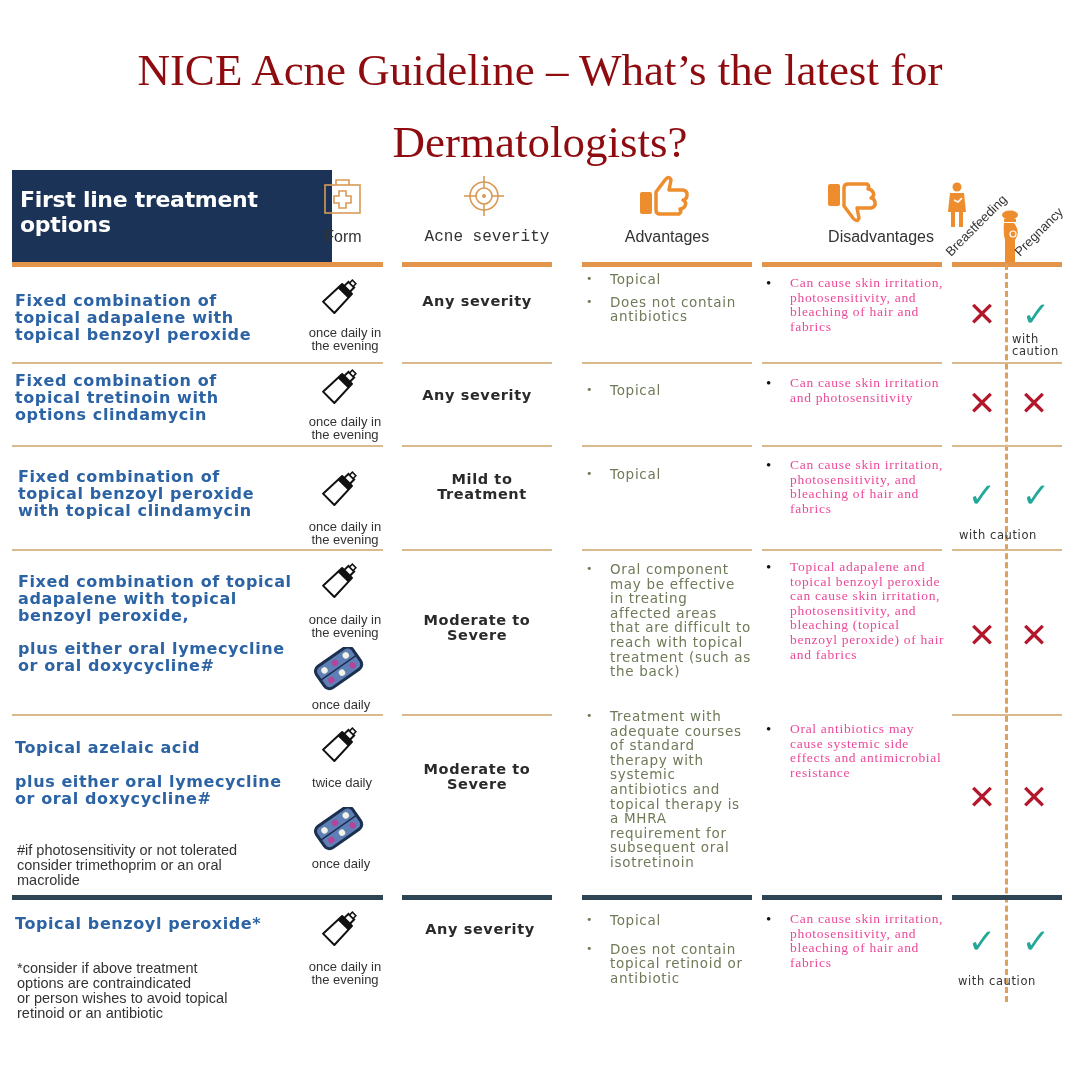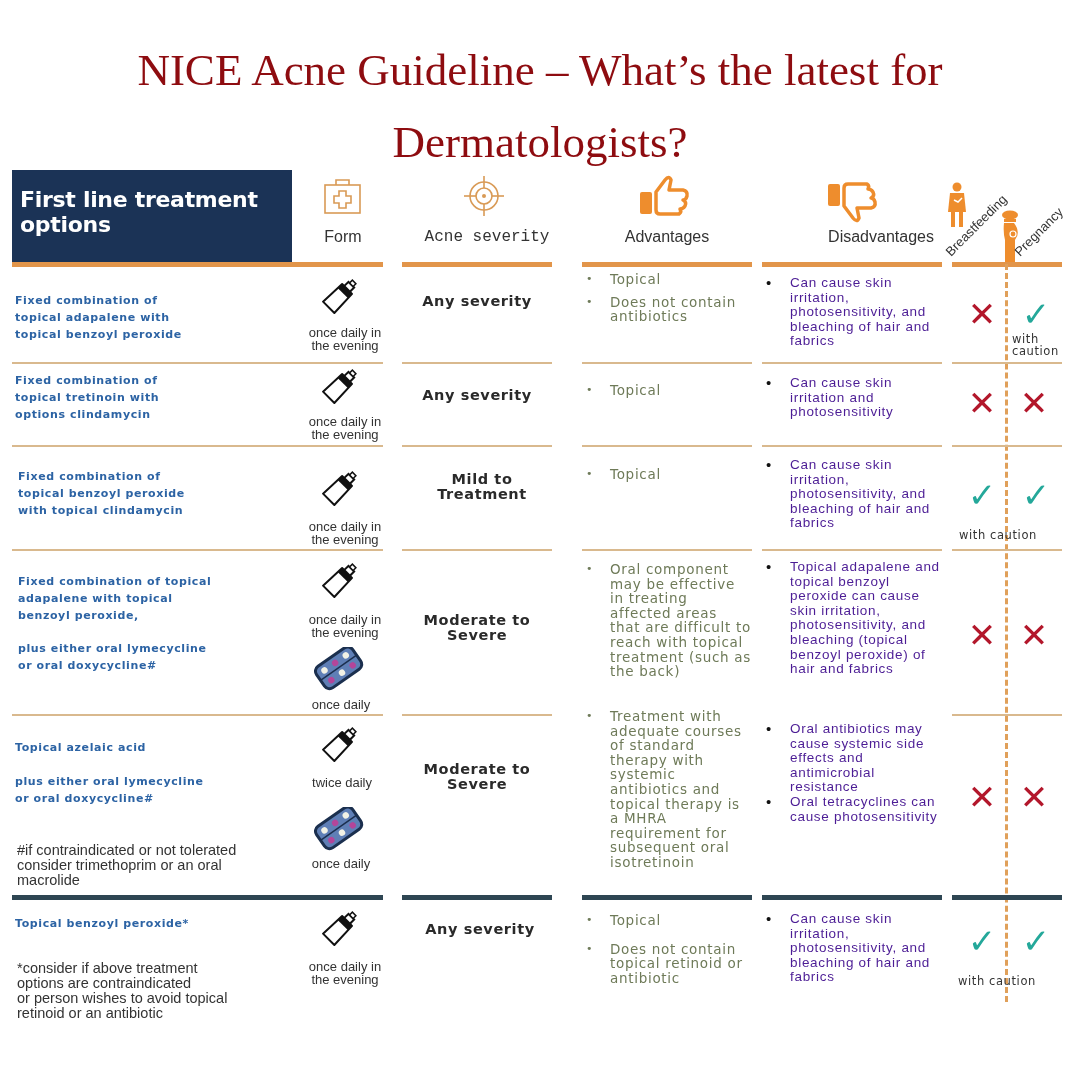--- a/index.html
+++ b/index.html
@@ -1,30 +1,30 @@
 <!DOCTYPE html>
 <html><head>
 <meta charset="utf-8">
 <style>
   html, body { margin:0; padding:0; }
   body { width:1080px; height:1080px; background:#ffffff; position:relative; overflow:hidden; font-family:"DejaVu Sans", sans-serif; }
   .abs { position:absolute; }
   .title { left:0; width:1080px; text-align:center; font-family:"Liberation Serif", "DejaVu Serif", serif; color:#8e0c10; font-size:45px; line-height:60px; }
-  .hdr-box { left:12px; top:170px; width:280px; height:92px; background:#1b3356; color:#fff; }
+  .hdr-box { left:12px; top:170px; width:320px; height:92px; background:#1b3356; color:#fff; }
   .hdr-box span { position:absolute; left:8px; top:17px; font-family:"DejaVu Sans", sans-serif; font-weight:bold; font-size:22px; line-height:25px; letter-spacing:-0.3px; }
   .col-h { font-family:"Liberation Sans", sans-serif; color:#333; font-size:16px; text-align:center; }
   .rule { height:5px; background:#e2954a; }
   .rule-thin { height:2px; background:#d9b98e; }
   .rule-dark { height:5px; background:#2e4653; }
-  .drug { font-family:"DejaVu Sans", sans-serif; font-weight:bold; color:#2c63a4; font-size:11px; line-height:17px; letter-spacing:0.6px; }
+  .drug { font-family:"DejaVu Sans", sans-serif; font-weight:bold; color:#2c63a4; font-size:16px; line-height:17px; letter-spacing:0.6px; }
   .note { font-family:"Liberation Sans", sans-serif; color:#333; font-size:14.5px; line-height:15px; }
   .freq { font-family:"Liberation Sans", sans-serif; color:#333; font-size:13px; line-height:13px; text-align:center; width:90px; }
   .sev { font-family:"DejaVu Sans", sans-serif; font-weight:bold; color:#2a2a2a; font-size:14.5px; line-height:15px; letter-spacing:0.6px; text-align:center; width:150px; }
   .adv { font-family:"DejaVu Sans", sans-serif; color:#6e7a58; font-size:13.5px; line-height:14.6px; letter-spacing:0.7px; }
-  .dis { font-family:Liberation Sans, sans-serif; color:#4c1d95; font-size:13.5px; line-height:14.6px; letter-spacing:0.7px; }
+  .dis { font-family:Liberation Serif, serif; color:#ec4899; font-size:13.5px; line-height:14.6px; letter-spacing:0.7px; }
   .bl { position:relative; padding-left:28px; }
   .bl::before { content:"•"; position:absolute; left:4px; top:0; }
   .dis .bl::before { color:#111; font-size:15px; }
   .adv .bl::before { color:#6e7a58; font-size:11px; }
   .mark { font-family:"DejaVu Sans", sans-serif; font-weight:bold; font-size:34px; line-height:34px; text-align:center; width:40px; }
   .x { color:#b3172b; }
   .ok { color:#24a89a; }
   .caution { font-family:"DejaVu Sans", sans-serif; color:#333; font-size:11.5px; line-height:12px; letter-spacing:0.6px; }
   .dash { left:1005px; top:264px; width:0; height:738px; border-left:3px dashed #e0a05a; }
   .rot { font-family:"Liberation Sans", sans-serif; color:#333; font-size:13px; transform-origin:left bottom; transform:rotate(-45deg); white-space:nowrap; }
@@ -250,42 +250,41 @@
 </div>
 <div class="abs mark x" style="left:962px; top:618px;">✕</div>
 <div class="abs mark x" style="left:1014px; top:618px;">✕</div>
 
 <div class="abs drug" style="left:15px; top:739px;">Topical azelaic acid</div>
 <div class="abs drug" style="left:15px; top:773px;">
   <div>plus either oral lymecycline</div>
     <div>or oral doxycycline#</div>
 </div>
 <div class="abs note" style="left:17px; top:843px;">
-  <div>#if contraindicated or not tolerated</div>
+  <div>#if photosensitivity or not tolerated</div>
     <div>consider trimethoprim or an oral</div>
     <div>macrolide</div>
 </div>
 <svg class="abs" style="left:320px; top:722px;" width="40" height="44" viewBox="0 0 40 44">
     <use href="#tube"></use>
   </svg>
 <div class="abs freq" style="left:297px; top:776px;">twice daily</div>
 <svg class="abs" style="left:313px; top:807px;" width="52" height="46" viewBox="0 0 52 46">
     <use href="#blister"></use>
   </svg>
 <div class="abs freq" style="left:296px; top:857px;">once daily</div>
 <div class="abs sev" style="left:402px; top:762px;">
     <div>Moderate to</div>
     <div>Severe</div>
   </div>
 <div class="abs adv" style="left:582px; top:709px; width:170px;">
   <div class="bl">Treatment with adequate courses of standard therapy with systemic antibiotics and topical therapy is a MHRA requirement for subsequent oral isotretinoin</div>
 </div>
 <div class="abs dis" style="left:762px; top:722px; width:185px;">
   <div class="bl">Oral antibiotics may cause systemic side effects and antimicrobial resistance</div>
-  <div class="bl">Oral tetracyclines can cause photosensitivity</div>
 </div>
 <div class="abs mark x" style="left:962px; top:780px;">✕</div>
 <div class="abs mark x" style="left:1014px; top:780px;">✕</div>
 
 <div class="abs drug" style="left:15px; top:915px;">Topical benzoyl peroxide*</div>
 <div class="abs note" style="left:17px; top:961px;">
   <div>*consider if above treatment</div>
     <div>options are contraindicated</div>
     <div>or person wishes to avoid topical</div>
     <div>retinoid or an antibiotic</div>

